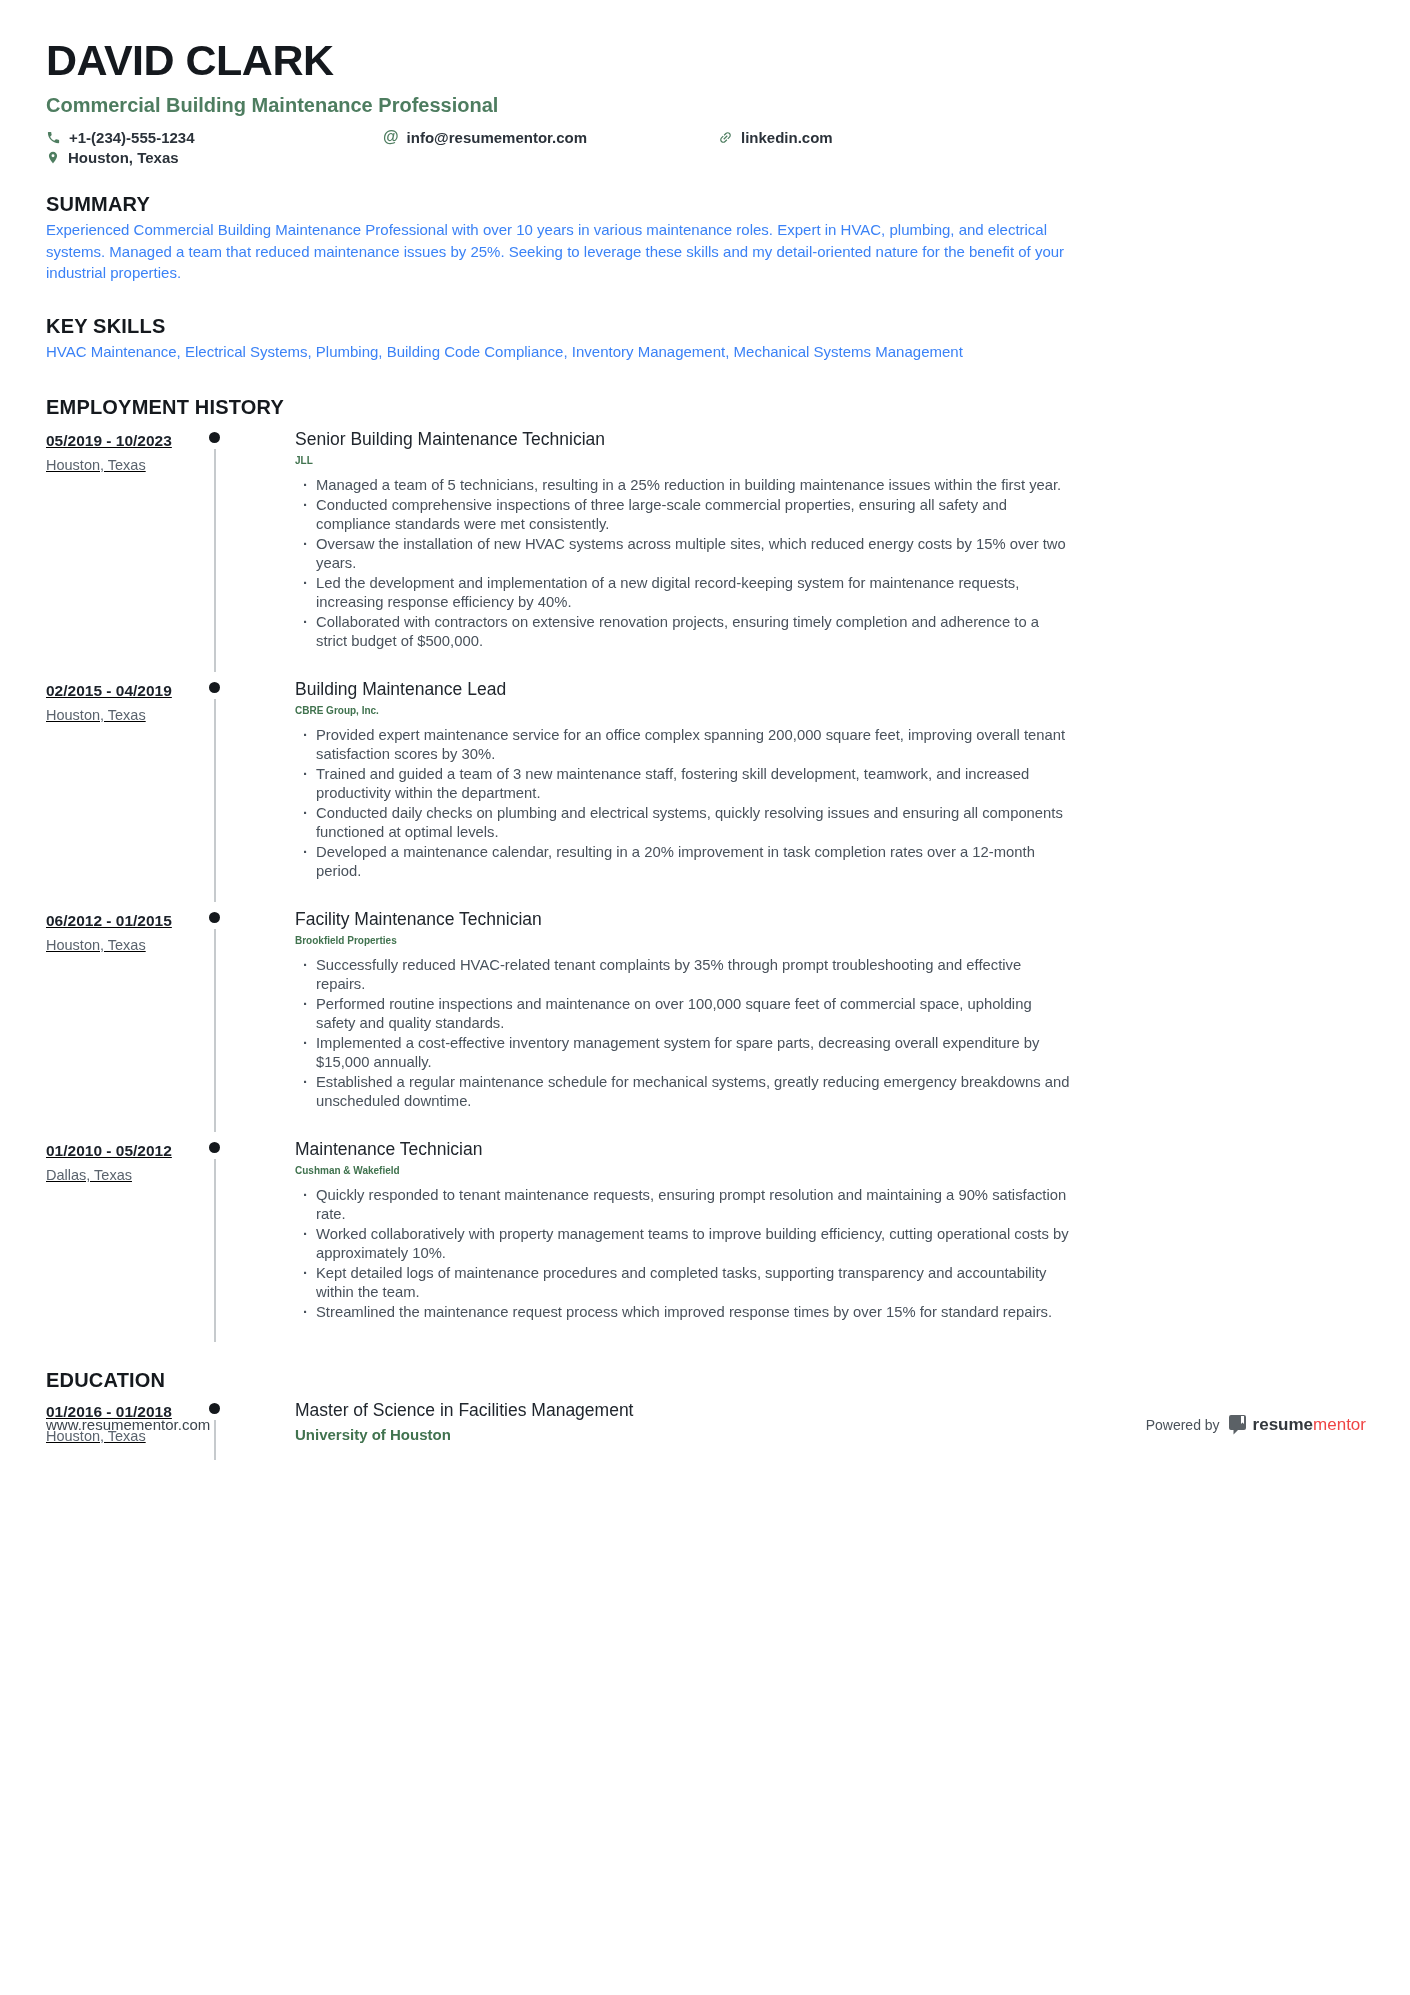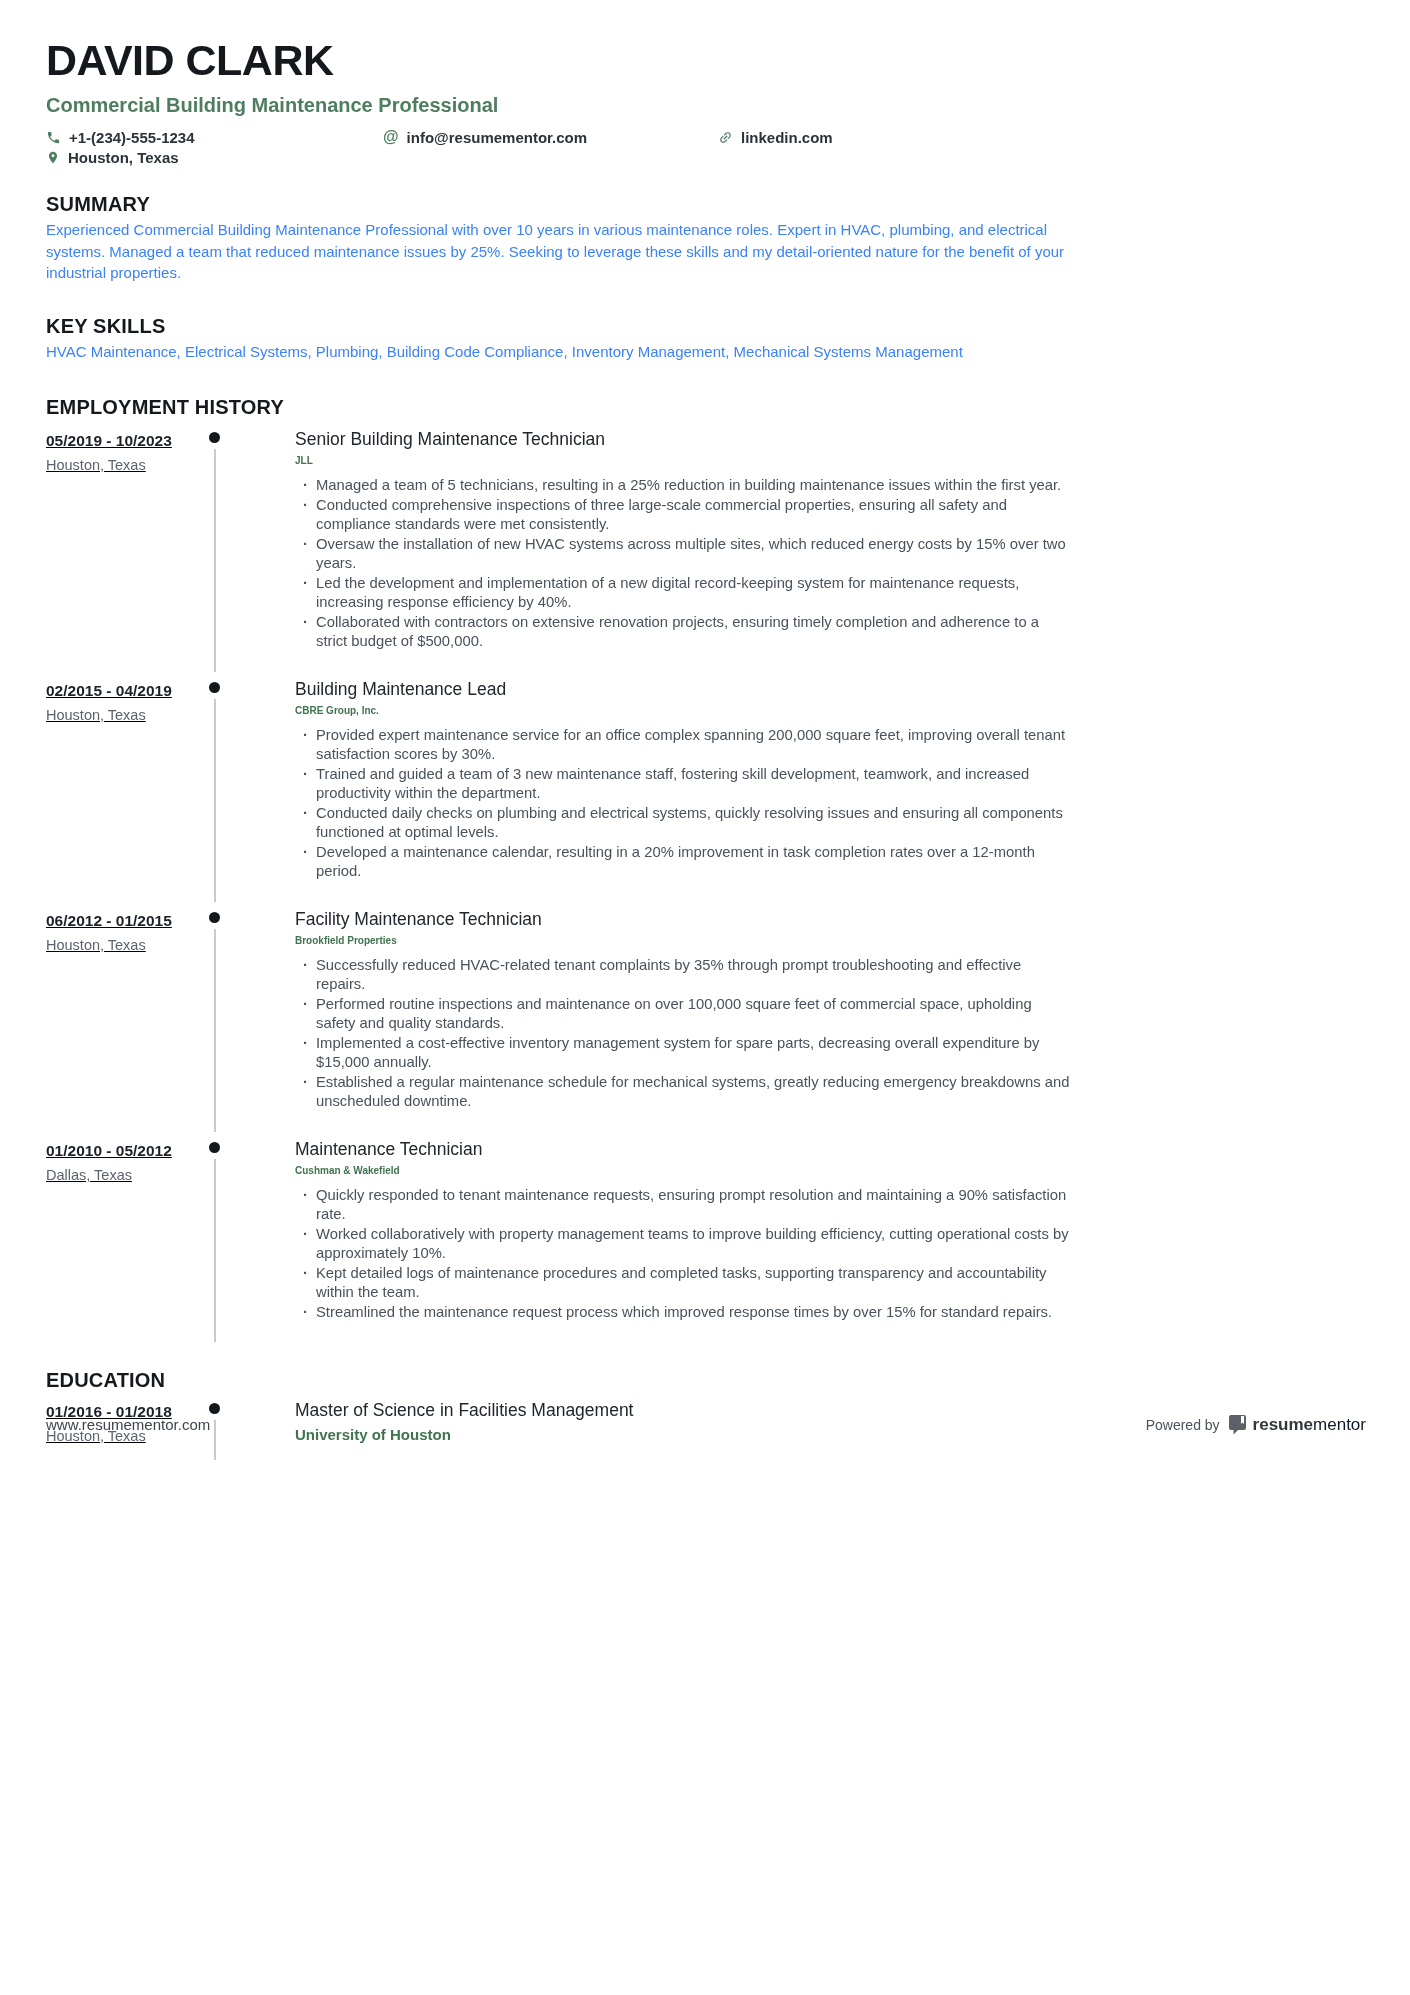--- a/index.html
+++ b/index.html
@@ -96,21 +96,21 @@
     left: 46px; right: 44px; bottom: 34px;
     display: flex; justify-content: space-between; align-items: center;
   }
   .footer-url { font-size: 15px; color: #3c444c; }
   .footer-right { display: flex; align-items: center; gap: 8px; }
   .powered-by { font-size: 14px; color: #4a525a; }
   .brand { display: flex; align-items: center; gap: 6px; }
   .brand-icon { display: inline-flex; }
   .brand-text { font-size: 17px; }
   .brand-bold { font-weight: 800; color: #33383d; }
-  .brand-light { font-weight: 400; color: #0f172a; }
+  .brand-light { font-weight: 400; color: #ef4444; }
 </style>
 </head>
 <body>
 
 <div class="page">
   <div class="content">
 
     <div>
       <div class="name">DAVID CLARK</div>
       <div class="job-title-line">Commercial Building Maintenance Professional</div>

